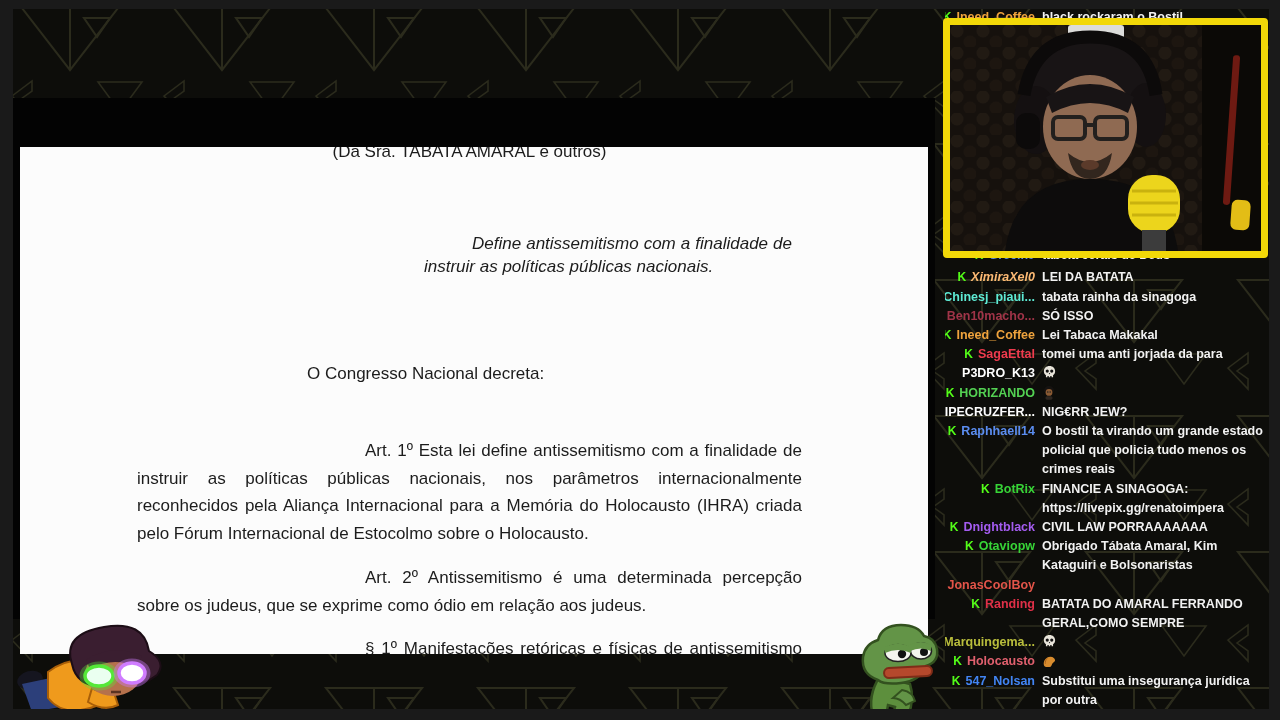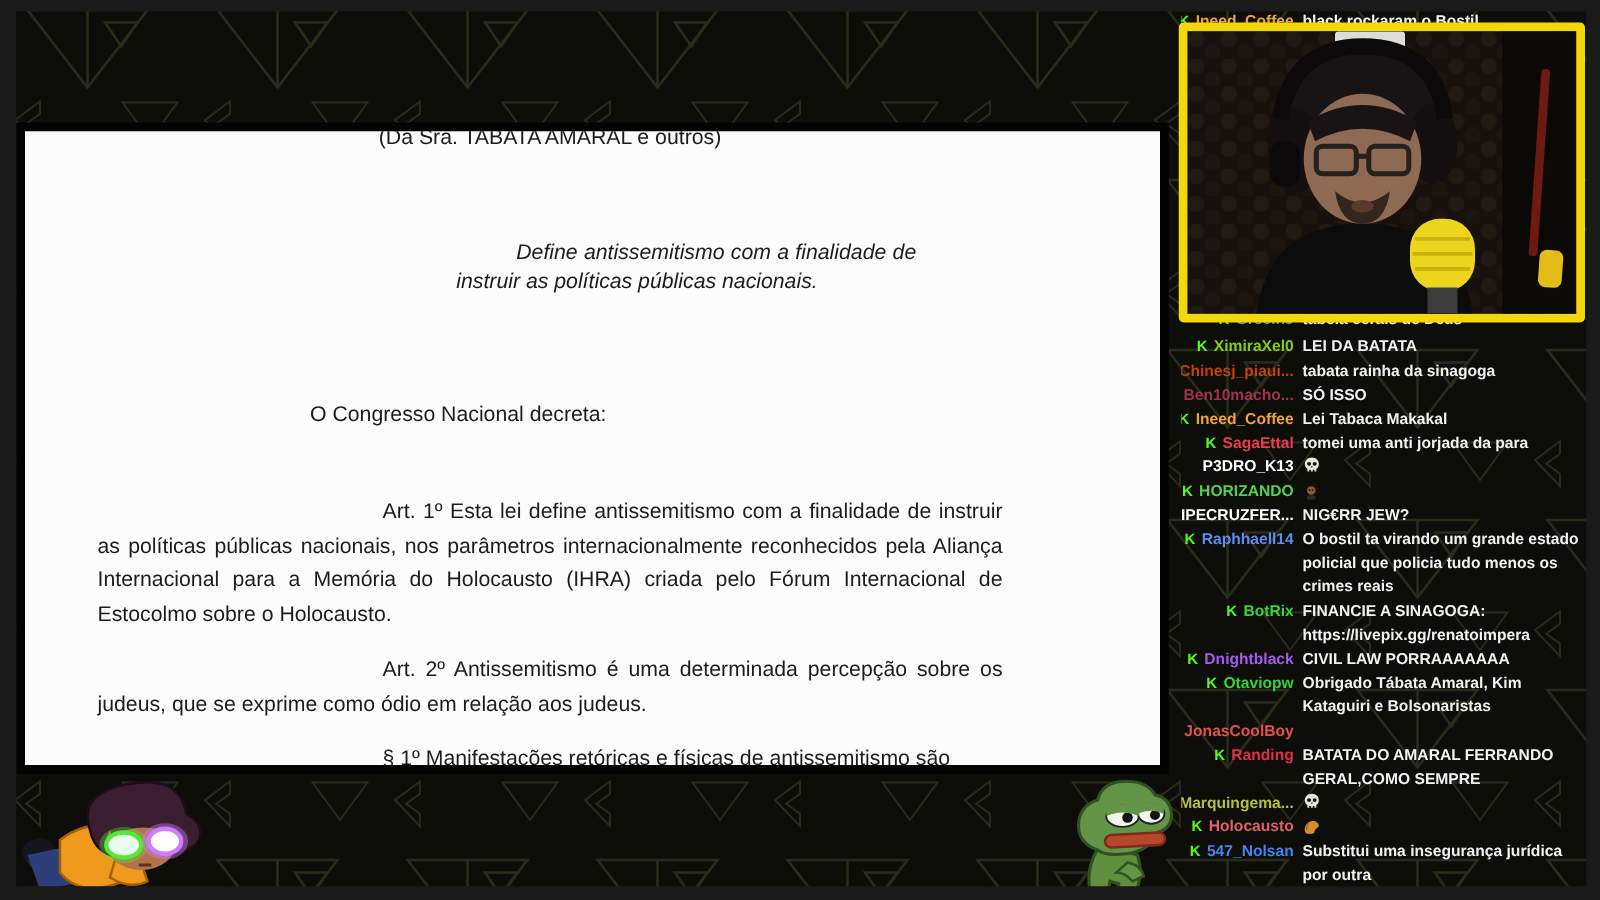--- a/index.html
+++ b/index.html
@@ -14,21 +14,21 @@
   .frame { position:absolute; background:#1a1a1a; z-index:9; }
   #frame-top    { left:0; top:0; width:1280px; height:9px; }
   #frame-bottom { left:0; top:709px; width:1280px; height:11px; }
   #frame-left   { left:0; top:0; width:13px; height:720px; }
   #frame-right  { left:1269px; top:0; width:11px; height:720px; }
 
   
   #doc-stage { position:absolute; left:13px; top:98px; width:922px; height:521px;
                background:#030303; z-index:3; padding:7px; }
   #doc-page { width:100%; height:100%; background:#fcfcfc; color:#1c1c1c;
-              padding:0 126px 0 58px; overflow:hidden; font-size:17px; }
+              padding:0 126px 0 117px; overflow:hidden; font-size:17px;margin-top:42px; }
   .doc-author { margin-top:-5px; text-align:center; white-space:nowrap; }
   .doc-epigraph { margin-top:70px; margin-left:287px; width:368px; font-style:italic;
                   text-align:justify; text-indent:48px; line-height:23px; }
   .doc-decree { margin-top:86px; text-indent:170px; line-height:20px; }
   .doc-art { margin-top:53px; text-indent:228px; text-align:justify; line-height:27.5px; }
   .doc-art2 { margin-top:17px; }
   .doc-art3 { margin-top:16px; }
 
   
   #chat { position:absolute; left:945px; top:8px; width:322px; z-index:2;
@@ -95,27 +95,27 @@
       <div class="chat-row row-occluded">
       <span class="chat-col1">
           <span class="kbadge">K</span>
           <span class="uname" style="color: rgb(92, 141, 224);">Grecin9</span>
         </span>
       <span class="chat-msg">tabela cerais de Deus</span>
     </div>
       <div class="chat-row">
       <span class="chat-col1">
           <span class="kbadge">K</span>
-          <span class="uname" style="color: #84cc16;">XimiraXel0</span>
+          <span class="uname" style="color: #fdba74; font-style: italic;">XimiraXel0</span>
         </span>
       <span class="chat-msg">LEI DA BATATA</span>
     </div>
       <div class="chat-row">
       <span class="chat-col1">
-          <span class="uname" style="color: #c2410c; margin-left: 18px;">Chinesj_piaui...</span>
+          <span class="uname" style="color: #5eead4; margin-left: 18px;">Chinesj_piaui...</span>
         </span>
       <span class="chat-msg">tabata rainha da sinagoga</span>
     </div>
       <div class="chat-row">
       <span class="chat-col1">
           <span class="uname" style="color: rgb(160, 52, 72);">Ben10macho...</span>
         </span>
       <span class="chat-msg">SÓ ISSO</span>
     </div>
       <div class="chat-row">

